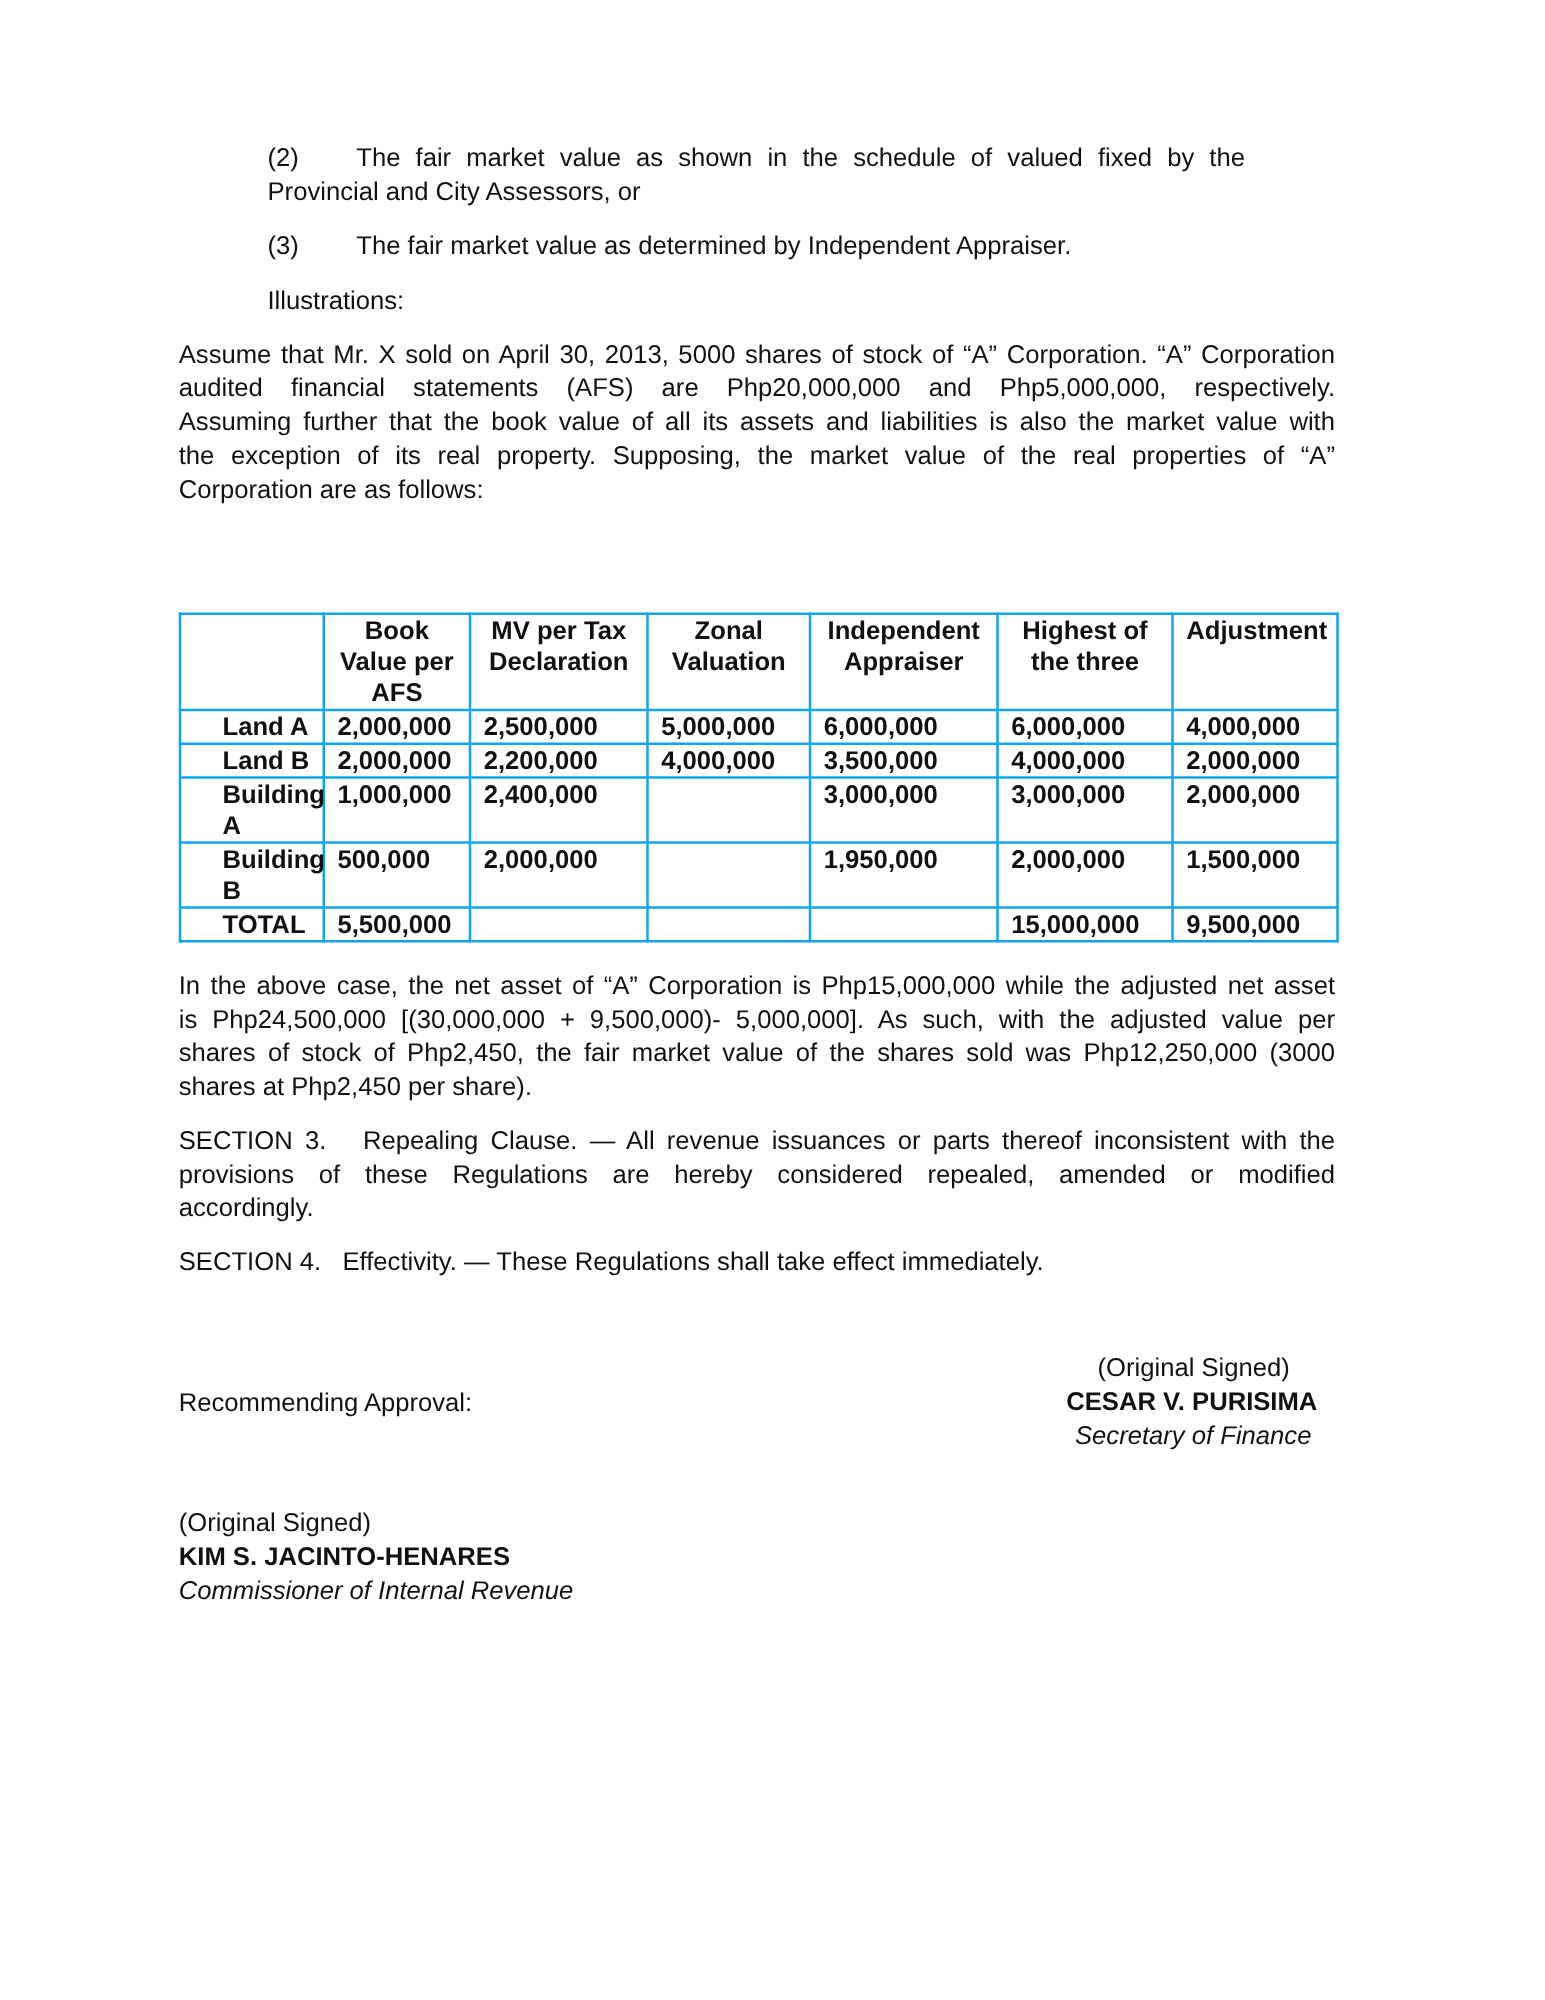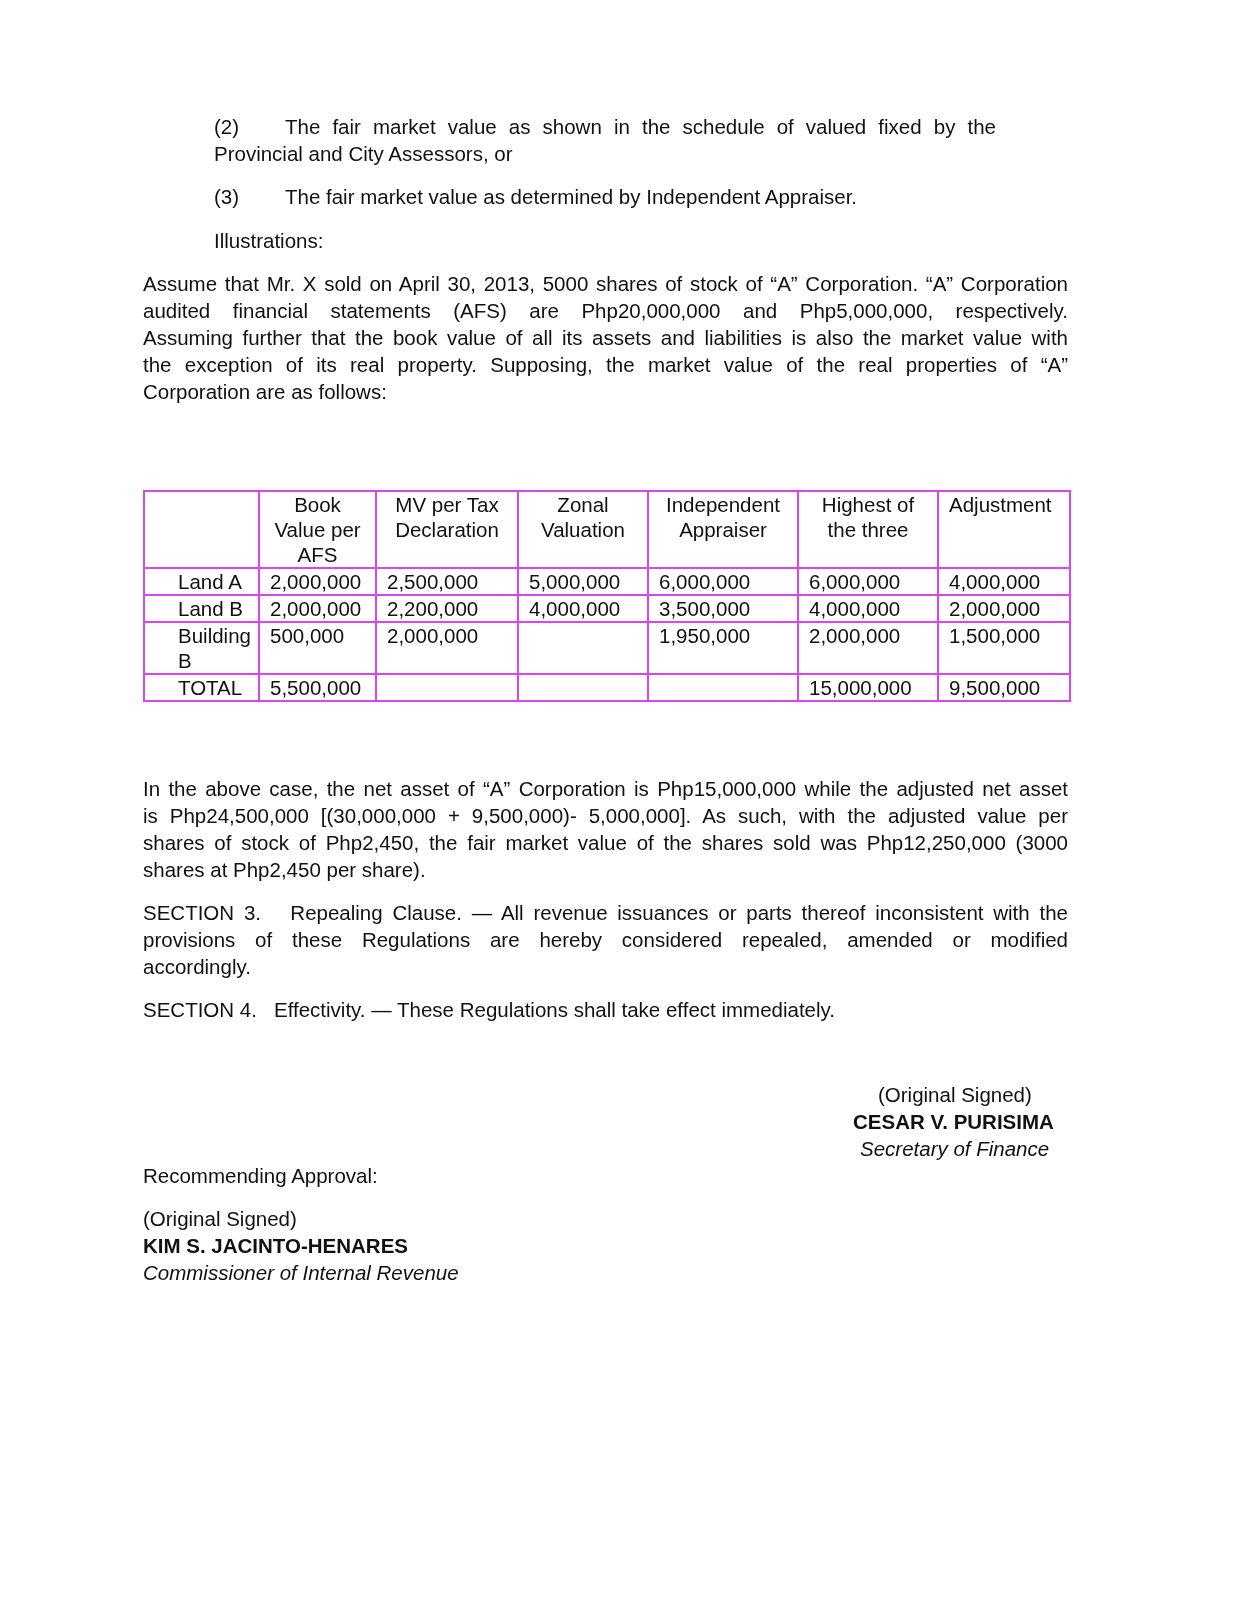--- a/index.html
+++ b/index.html
@@ -14,22 +14,22 @@
   .just span.last { text-align-last: left; }
   .bold { font-weight: bold; }
   .ital { font-style: italic; }
 
   table.val {
     position: absolute; left: 143px; top: 490px; width: 926px;
     border-collapse: collapse; font-size: 20.5px; line-height: 25px;
     table-layout: fixed;
   }
   table.val td, table.val th {
-    border: 2px solid #d946ef; padding: 0 10px; vertical-align: top;
-    font-weight: normal; text-align: left;
+    border: 2px solid #0ea5e9; padding: 0 10px; vertical-align: top;
+    font-weight: bold; text-align: left;
   }
   table.val th { text-align: center; padding-top: 0; }
   table.val thead tr { height: 76px; }
   table.val tr.r1 { height: 26px; }
   table.val tr.r2 { height: 51px; }
   table.val td.lbl { white-space: normal; padding-left: 33px; }
 </style>
 </head>
 <body>
 
@@ -88,20 +88,29 @@
       <tr class="r1">
         <td class="lbl">Land B</td>
         <td>2,000,000</td>
         <td>2,200,000</td>
         <td>4,000,000</td>
         <td>3,500,000</td>
         <td>4,000,000</td>
         <td>2,000,000</td>
       </tr>
       <tr class="r2">
+        <td class="lbl">Building A</td>
+        <td>1,000,000</td>
+        <td>2,400,000</td>
+        <td></td>
+        <td>3,000,000</td>
+        <td>3,000,000</td>
+        <td>2,000,000</td>
+      </tr>
+      <tr class="r2">
         <td class="lbl">Building B</td>
         <td>500,000</td>
         <td>2,000,000</td>
         <td></td>
         <td>1,950,000</td>
         <td>2,000,000</td>
         <td>1,500,000</td>
       </tr>
       <tr class="r1">
         <td class="lbl">TOTAL</td>
@@ -127,18 +136,18 @@
     <span>provisions of these Regulations are hereby considered repealed, amended or modified</span>
     <span class="last">accordingly.</span>
   </div>
 
   <div class="t" style="left:143px; top:996px; white-space:pre;">SECTION 4.   Effectivity. — These Regulations shall take effect immediately.</div>
 
   <div class="t" style="left:878px; top:1081px;">(Original Signed)</div>
   <div class="t bold" style="left:853px; top:1108px;">CESAR V. PURISIMA</div>
   <div class="t ital" style="left:860px; top:1135px;">Secretary of Finance</div>
 
-  <div class="t" style="left:143px; top:1162px;">Recommending Approval:</div>
+  <div class="t" style="left:143px; top:1109px;">Recommending Approval:</div>
   <div class="t" style="left:143px; top:1205px;">(Original Signed)</div>
   <div class="t bold" style="left:143px; top:1232px;">KIM S. JACINTO-HENARES</div>
   <div class="t ital" style="left:143px; top:1259px;">Commissioner of Internal Revenue</div>
 
 </div>
 
 </body></html>

